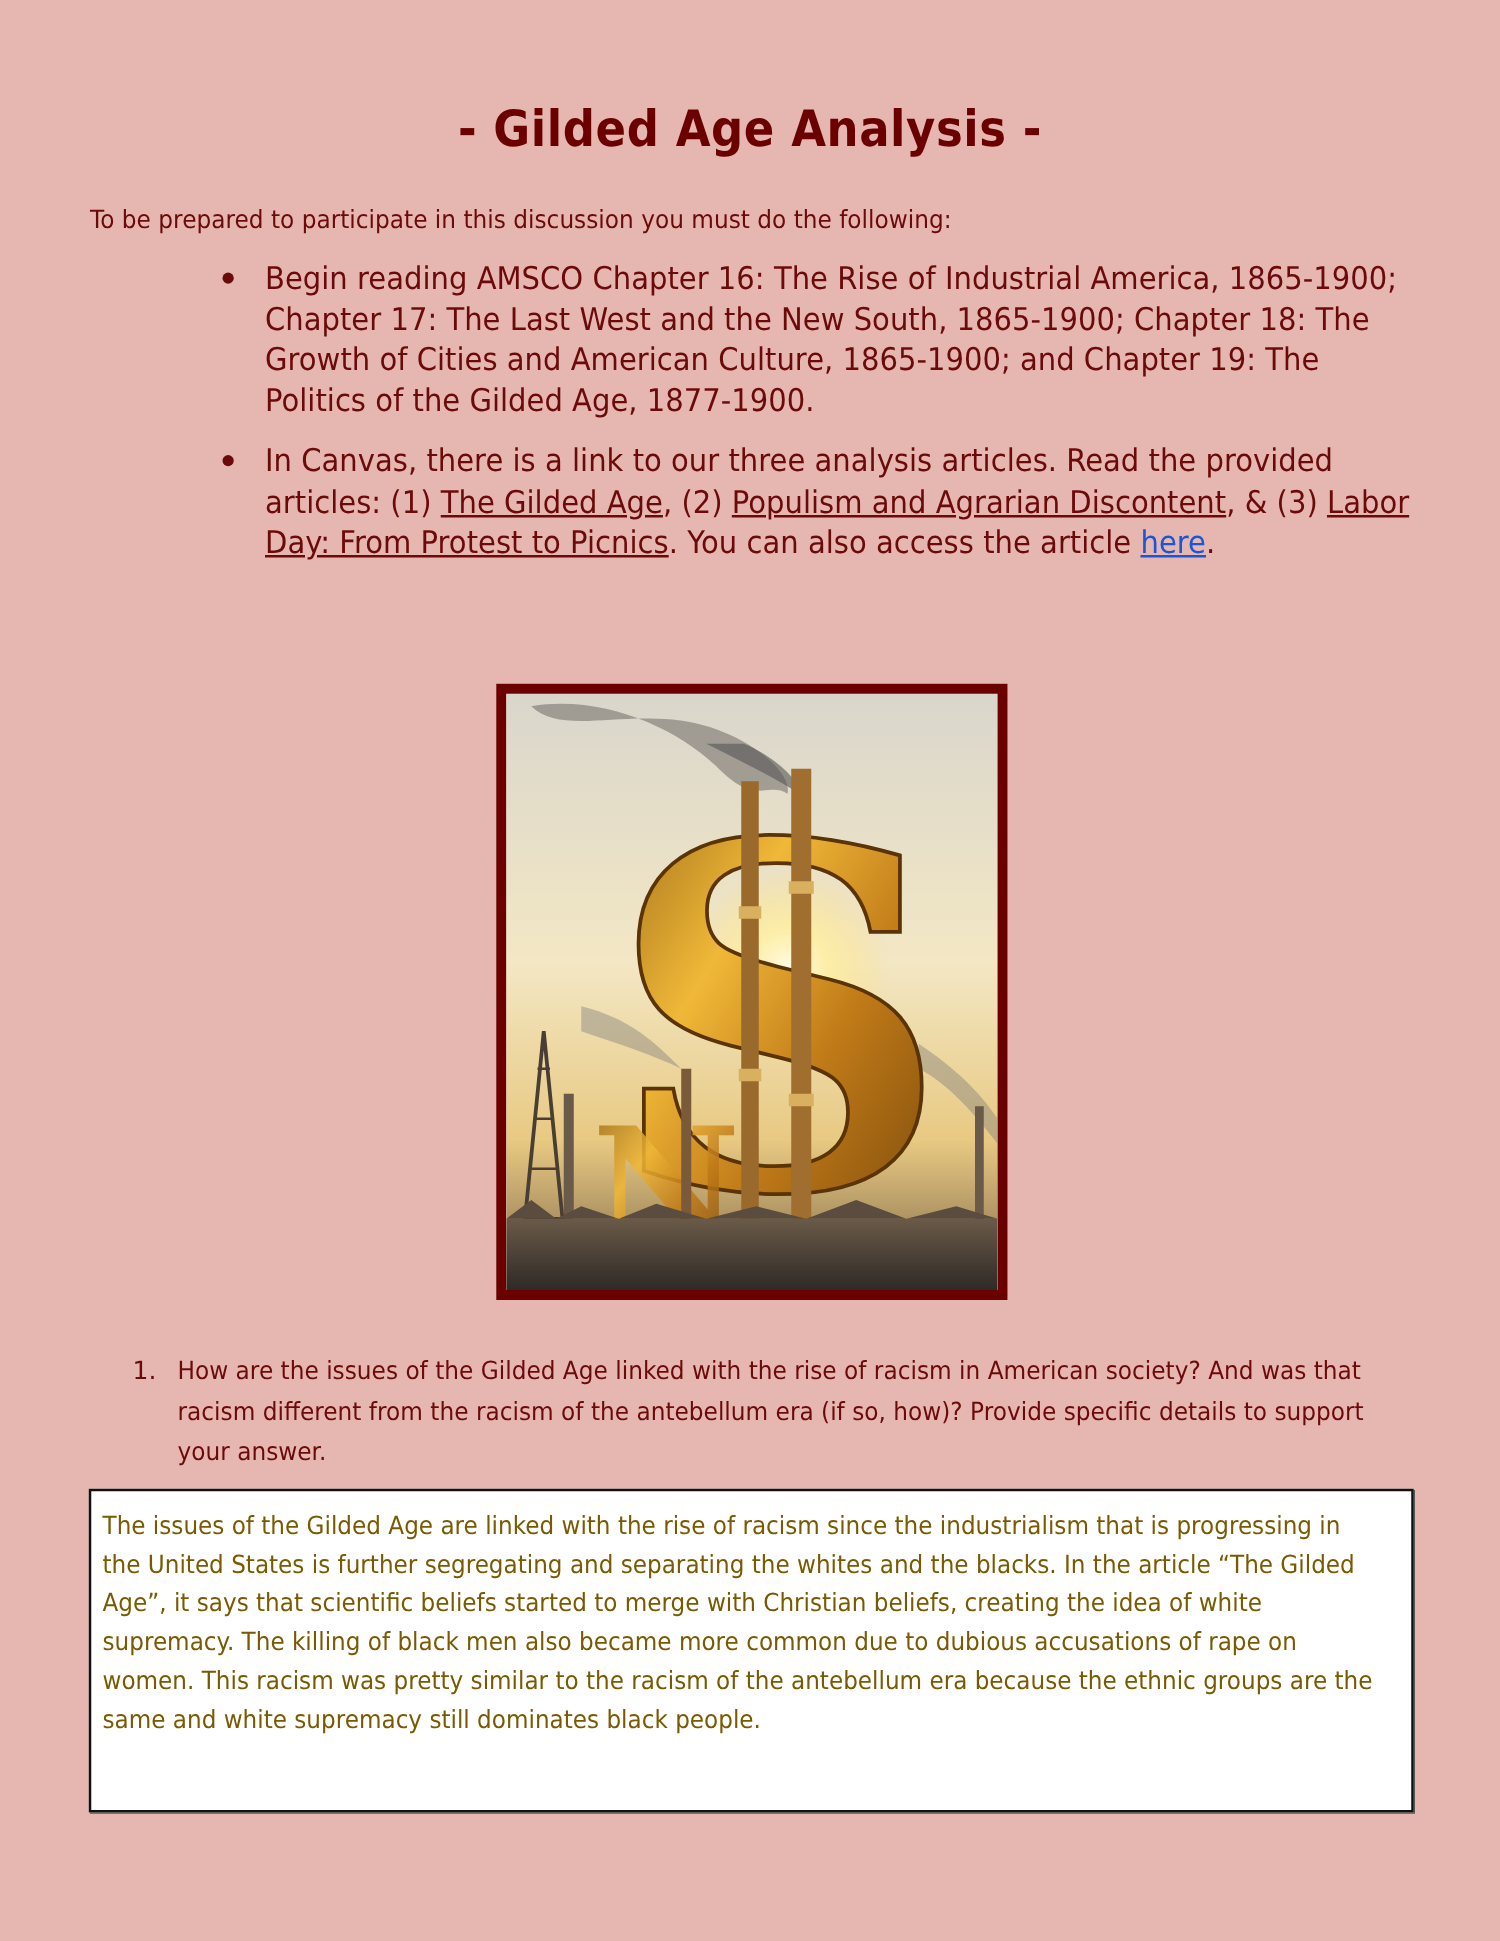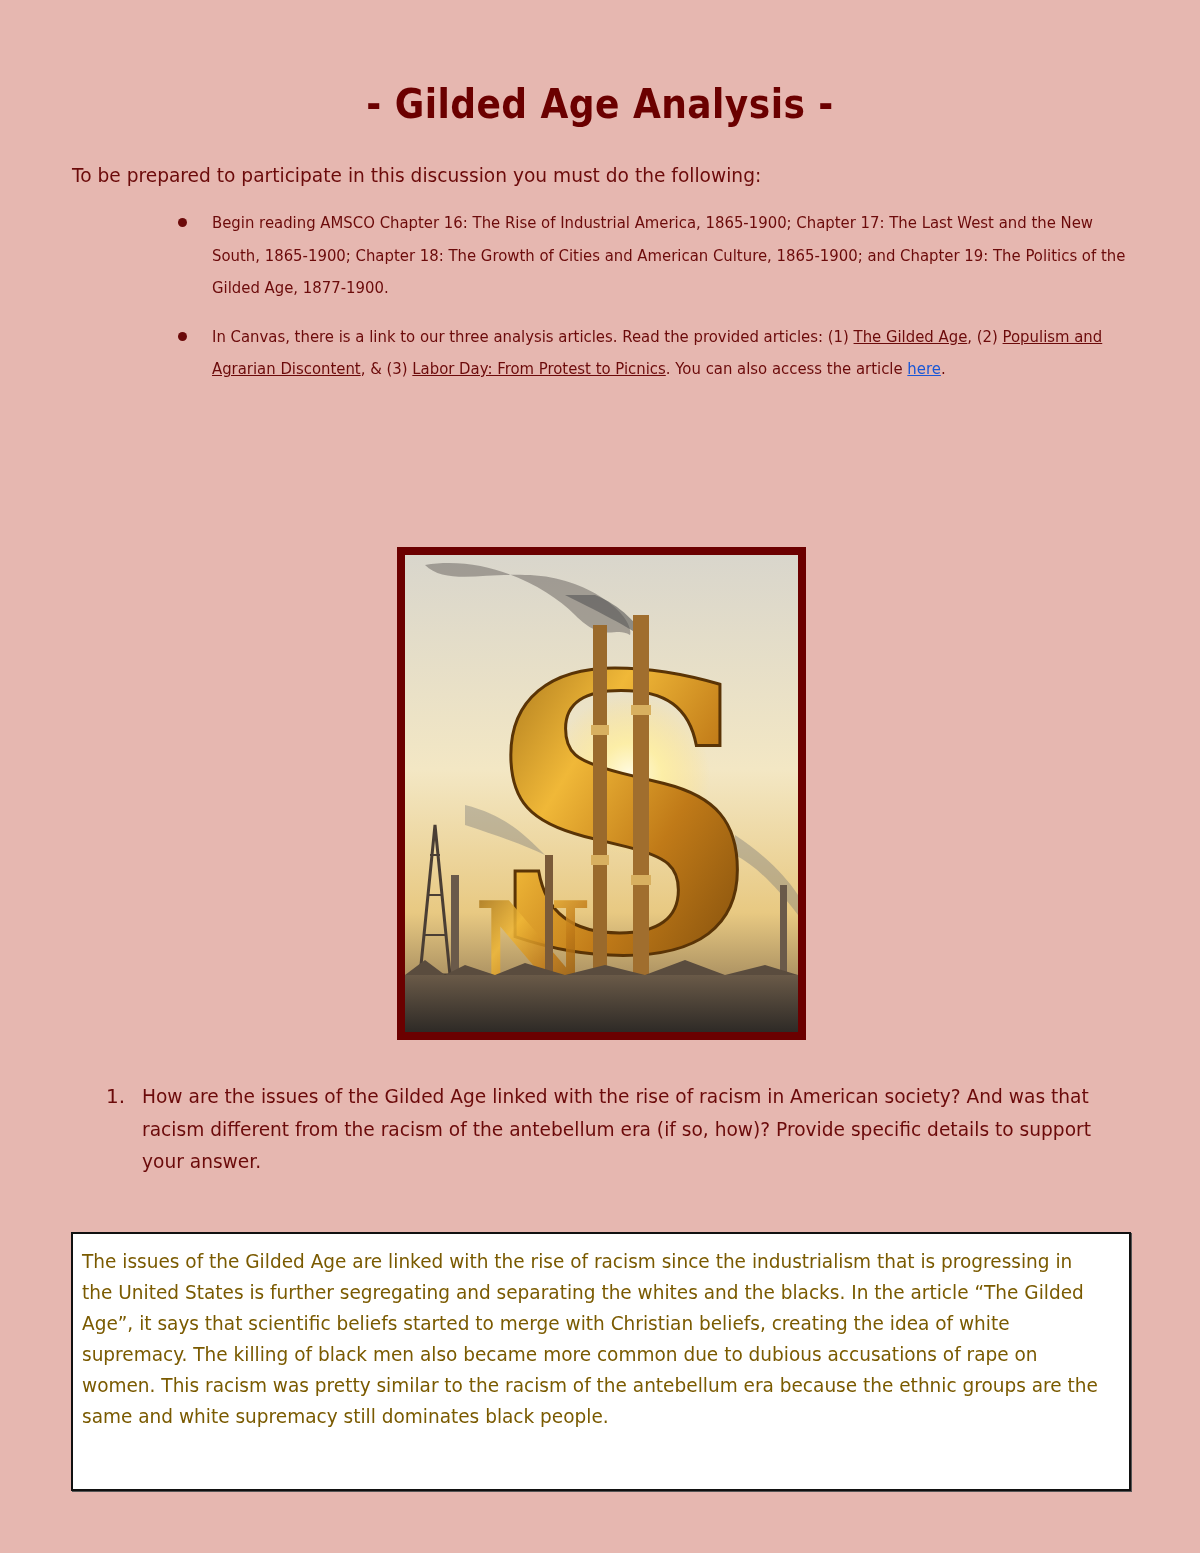--- a/index.html
+++ b/index.html
@@ -44,21 +44,21 @@
       position: absolute;
       left: 212px;
       top: 207px;
       width: 920px;
       margin: 0;
       padding: 0;
       list-style: none;
     }
     .bullet {
       position: relative;
-      font-size: 16px;
+      font-size: 25px;
       line-height: 32.5px;
       color: #6b0a0a;
       margin-bottom: 16px;
     }
     .bullet .text {
       display: block;
       transform: scaleX(0.93);
       transform-origin: left;
       width: 990px;
     }
@@ -116,21 +116,20 @@
     }
     .answer-box {
       position: absolute;
       left: 71px;
       top: 1191px;
       width: 1056px;
       height: 255px;
       background: #ffffff;
       border: 2px solid #111111;
       box-shadow: 1px 1px 0 #555;
-      margin-top: 41px;
     }
     .answer-text {
       position: absolute;
       left: 9px;
       top: 12px;
       width: 1100px;
       font-size: 20px;
       line-height: 31px;
       color: #7a5a00;
       transform: scaleX(0.925);

